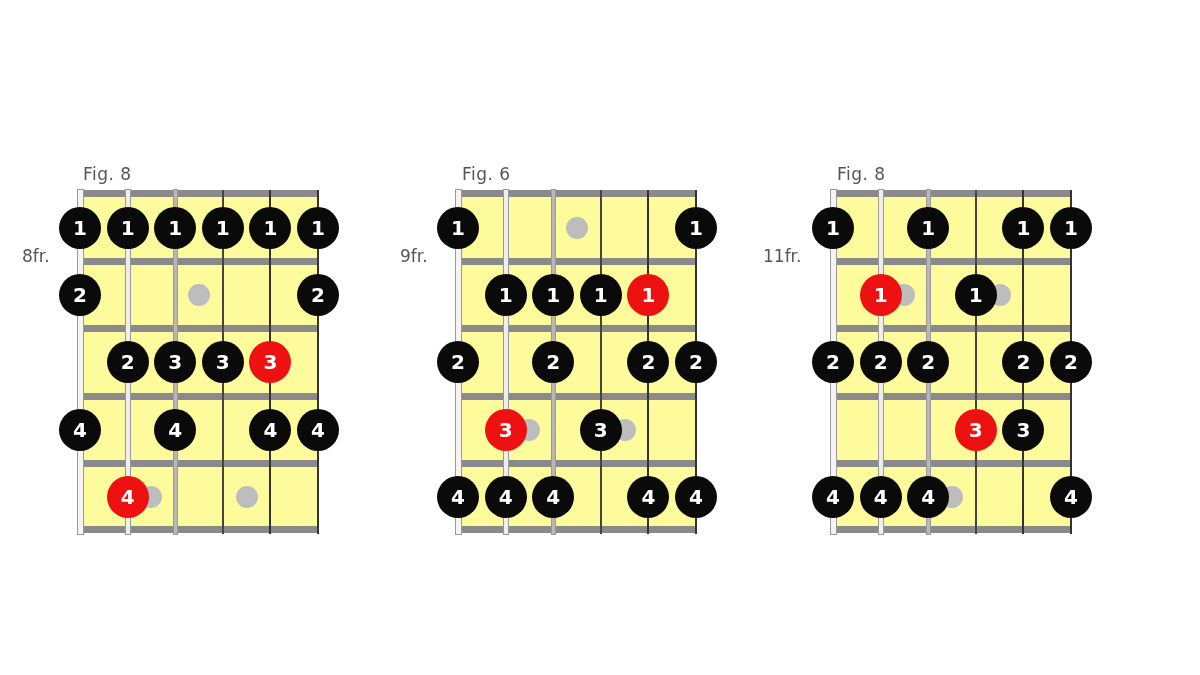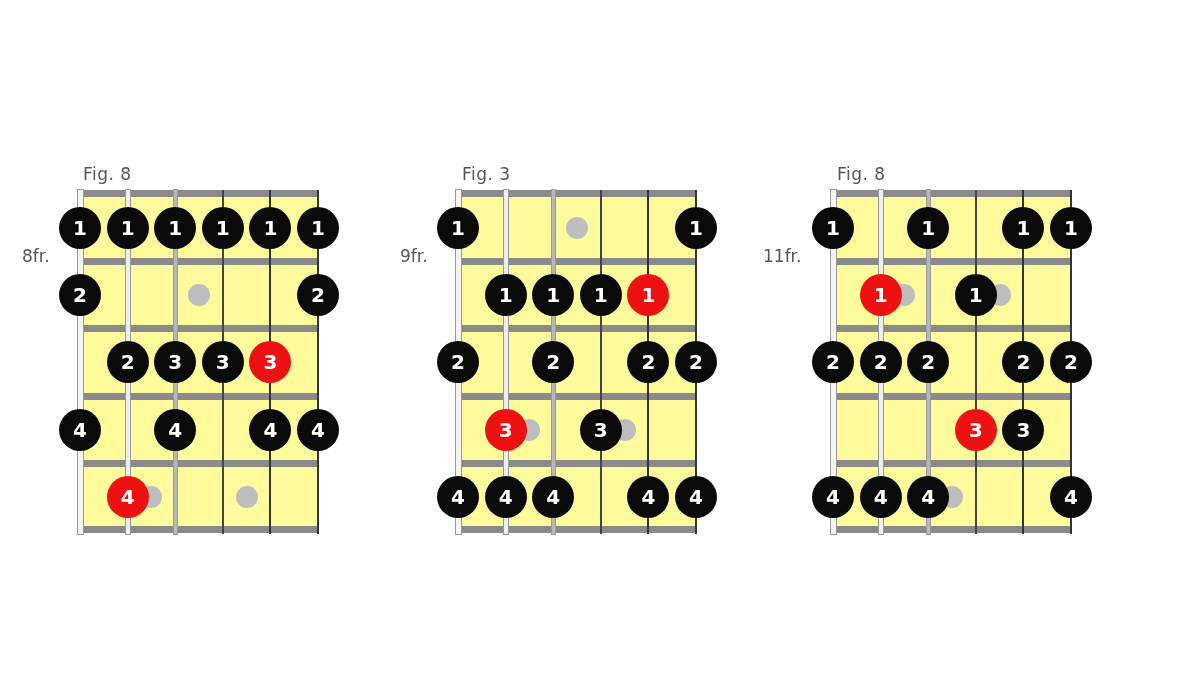--- a/index.html
+++ b/index.html
@@ -53,21 +53,21 @@
     <div class="dot" style="left: 222.8px; top: 362px; background: rgb(10, 10, 10);">3</div>
     <div class="dot red" style="left: 270.4px; top: 362px; background: rgb(238, 17, 17);">3</div>
     <div class="dot" style="left: 80px; top: 430px; background: rgb(10, 10, 10);">4</div>
     <div class="dot" style="left: 175.2px; top: 430px; background: rgb(10, 10, 10);">4</div>
     <div class="dot" style="left: 270.4px; top: 430px; background: rgb(10, 10, 10);">4</div>
     <div class="dot" style="left: 318px; top: 430px; background: rgb(10, 10, 10);">4</div>
     <div class="dot red" style="left: 127.6px; top: 497px; background: rgb(238, 17, 17);">4</div>
   </div>
 
 <div class="fig">
-  <div class="fig-title" style="left: 462px; top: 164px;">Fig. 3</div>
+  <div class="fig-title" style="left: 462px; top: 164px;">Fig. 6</div>
   <div class="fret-label" style="left: 400px; top: 246px;">9fr.</div>
 <div class="board" style="left: 458px; top: 190px; width: 238px; height: 342px; background: rgb(253, 251, 156);"></div>
     <div class="fret" style="left: 458px; top: 190px; width: 238px; background: rgb(138, 138, 138);"></div>
     <div class="fret" style="left: 458px; top: 258px; width: 238px; background: rgb(138, 138, 138);"></div>
     <div class="fret" style="left: 458px; top: 325px; width: 238px; background: rgb(138, 138, 138);"></div>
     <div class="fret" style="left: 458px; top: 393px; width: 238px; background: rgb(138, 138, 138);"></div>
     <div class="fret" style="left: 458px; top: 460px; width: 238px; background: rgb(138, 138, 138);"></div>
     <div class="fret" style="left: 458px; top: 526px; width: 238px; background: rgb(138, 138, 138);"></div>
     <div class="string" style="left: 455.5px; top: 190px; width: 5px; height: 344px; background: rgb(244, 244, 244); box-shadow: rgb(153, 153, 153) 0px 0px 0px 1px;"></div>
     <div class="string" style="left: 503.6px; top: 190px; width: 4px; height: 344px; background: rgb(238, 238, 238); box-shadow: rgb(153, 153, 153) 0px 0px 0px 1px;"></div>

